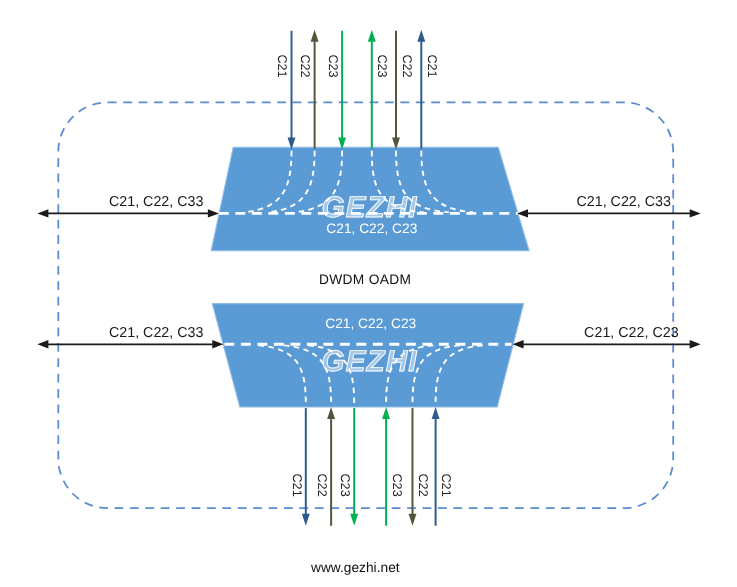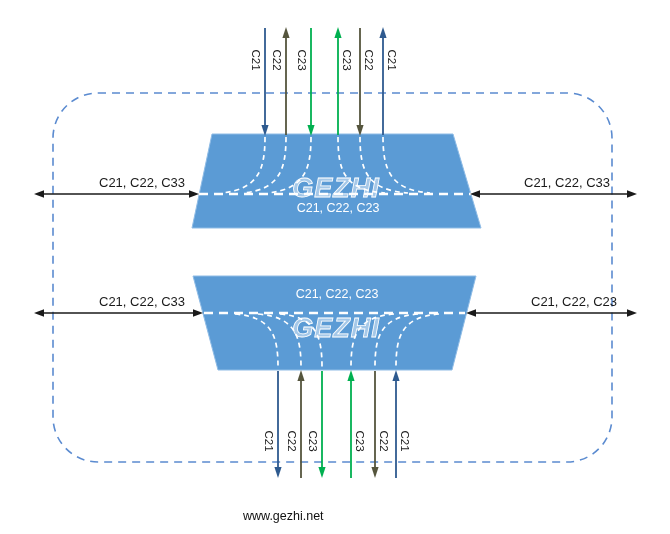--- a/index.html
+++ b/index.html
@@ -10,21 +10,21 @@
   }
   .canvas svg { position:absolute; left:0; top:0; }
   .lbl { position:absolute; color:#1a1a1a; font-size:13px; text-align:right; white-space:nowrap; }
   .lbl-white { position:absolute; color:#ffffff; font-size:12.5px; text-align:center; white-space:nowrap; }
   .vlabel {
     position:absolute; width:30px; height:14px; line-height:14px;
     font-size:11.5px; color:#222222; text-align:center;
     transform:rotate(90deg); white-space:nowrap;
   }
   .title-lbl { position:absolute; color:#111111; font-size:12.5px; text-align:center; letter-spacing:0.3px; }
-  .footer-lbl { position:absolute; color:#111111; font-size:12.5px; }
+  .footer-lbl { position:absolute; color:#111111; font-size:12.5px; text-align:center; }
 </style>
 </head>
 <body>
 
 <div class="canvas">
 
   <svg width="670" height="534" viewBox="0 0 670 534">
 
     <rect x="53" y="93" width="559" height="369" rx="45" ry="45" fill="none" stroke-width="1.6" stroke-dasharray="8 6" stroke="#5B8BD0"></rect>
 
@@ -120,15 +120,16 @@
   <div class="vlabel" style="left:354px; top:53px;">C22</div>
   <div class="vlabel" style="left:377px; top:53px;">C21</div>
 
   <div class="vlabel" style="left:254px; top:434px;">C21</div>
   <div class="vlabel" style="left:277px; top:434px;">C22</div>
   <div class="vlabel" style="left:298px; top:434px;">C23</div>
   <div class="vlabel" style="left:345px; top:434px;">C23</div>
   <div class="vlabel" style="left:369px; top:434px;">C22</div>
   <div class="vlabel" style="left:390px; top:434px;">C21</div>
 
+  <div class="title-lbl" style="left:252px; top:247px; width:160px;">DWDM OADM</div>
   <div class="footer-lbl" style="left:243px; top:509px; width:160px;">www.gezhi.net</div>
 
 </div>
 
 </body></html>

